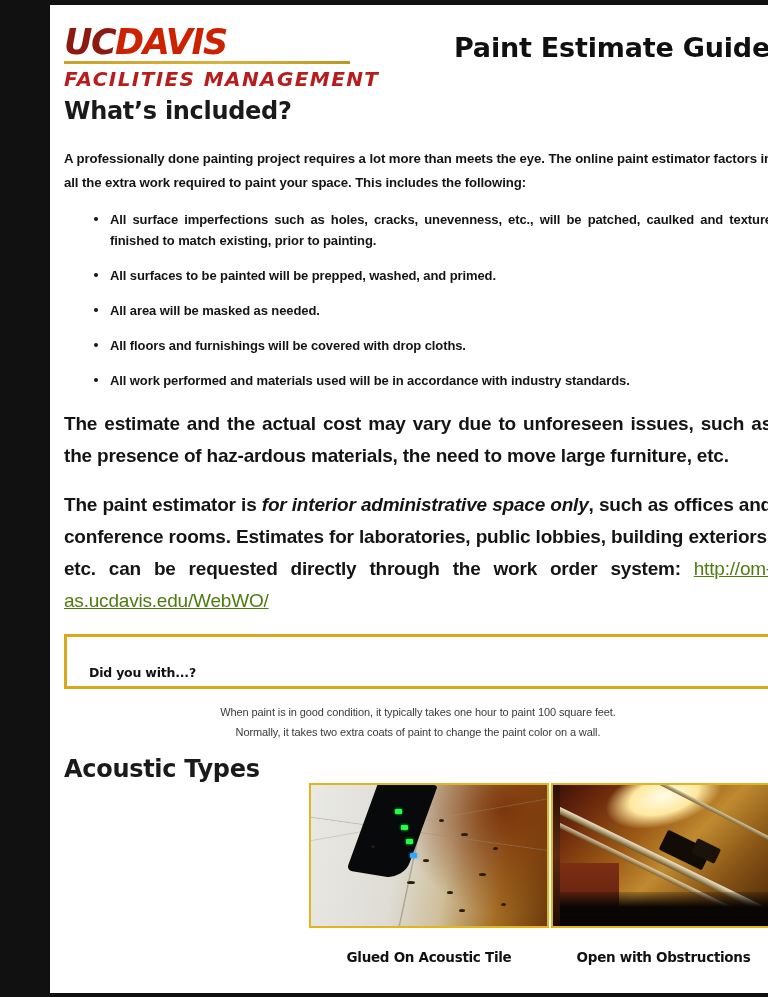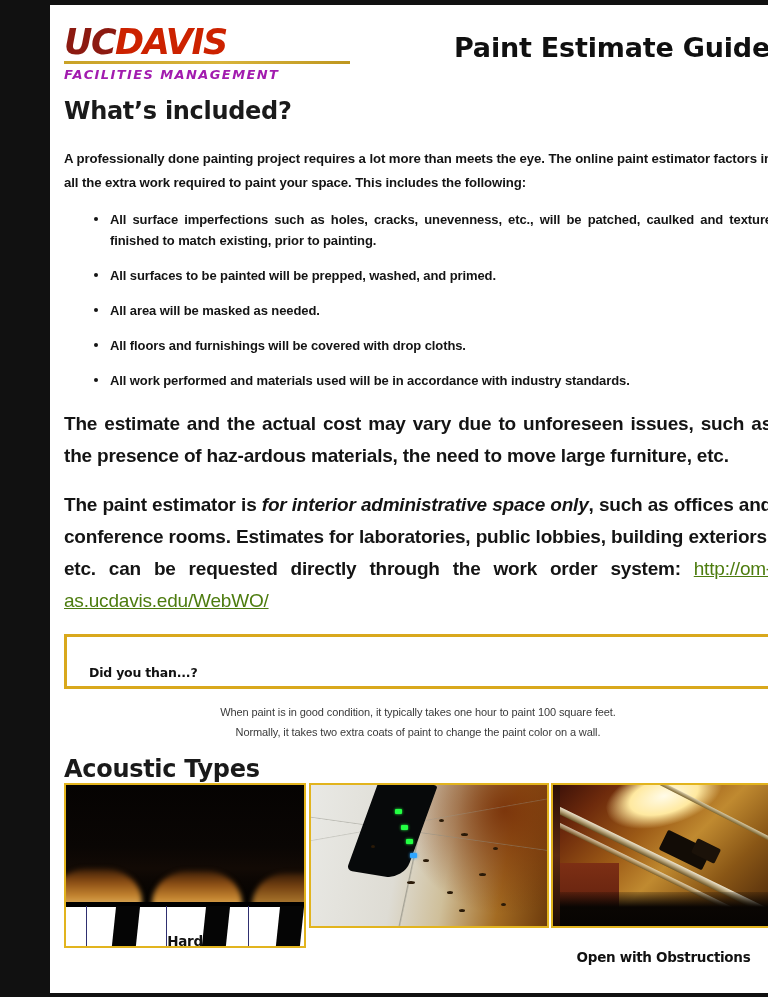--- a/index.html
+++ b/index.html
@@ -55,25 +55,25 @@
   .logo-uc { color: #8C1A11; }
   .logo-davis { color: #CC2200; }
   .logo-rule {
     margin-top: 1px;
     height: 3px;
     width: 286px;
     background: linear-gradient(90deg, #C9A227 0%, #D8B43A 55%, #BE961F 100%);
   }
   .logo-bottom {
     margin-top: 3px;
-    color: #a21caf;
+    color: #b91c1c;
     font-family: "DejaVu Sans", sans-serif;
     font-weight: bold;
     font-style: italic;
-    font-size: 13px;
+    font-size: 20px;
     letter-spacing: 1.4px;
     white-space: nowrap;
   }
   .doc-title {
     position: absolute;
     left: 320px; top: 27px;
     width: 400px;
     text-align: right;
     color: #101010;
     font-family: "DejaVu Sans", sans-serif;
@@ -402,51 +402,33 @@
           <li>All floors and furnishings will be covered with drop cloths.</li>
           <li>All work performed and materials used will be in accordance with industry standards.</li>
         </ul>
 
         <p class="bodylarge">The estimate and the actual cost may vary due to unforeseen issues, such as the presence of haz-ardous materials, the need to move large furniture, etc.</p>
 
         <p class="bodylarge"><span>The paint estimator is </span><em>for interior administrative space only</em><span>, such as offices and conference rooms. Estimates for laboratories, public lobbies, building exteriors, etc. can be requested directly through the work order system:</span>
           <a class="extlink" href="#">http://om-as.ucdavis.edu/WebWO/</a></p>
 
         <div class="didyouknow">
-          <div class="dyk-label">Did you than...?</div>
+          <div class="dyk-label">Did you with...?</div>
         </div>
 
         <div class="fact-wrap">
           <p class="fact">When paint is in good condition, it typically takes one hour to paint 100 square feet.</p>
           <p class="fact">Normally, it takes two extra coats of paint to change the paint color on a wall.</p>
         </div>
 
         <h2 class="section ceiling">Acoustic Types</h2>
       </div>
 
       <div class="gallery">
 
-        <div class="thumb" id="thumb-hard">
-          <div class="frame">
-            <div class="ph ph-hard">
-              <div class="beam b1"></div>
-              <div class="beam b2"></div>
-              <div class="beam b3"></div>
-              <div class="strip">
-                <div class="kl l1"></div>
-                  <div class="kl l2"></div>
-                  <div class="kl l3"></div>
-                <div class="blk k1"></div>
-                  <div class="blk k2"></div>
-                  <div class="blk k3"></div>
-              </div>
-            </div>
-          </div>
-          <div class="caption">Hard</div>
-        </div>
 
         <div class="thumb" id="thumb-glued">
           <div class="frame">
             <div class="ph ph-glued">
               <div class="tilelines"></div>
               <div class="fixture"></div>
               <div class="led d1"></div>
                 <div class="led d2"></div>
               <div class="led d3"></div>
                 <div class="led d4"></div>
@@ -455,20 +437,21 @@
               <div class="speck" style="left:112px;top:74px;width:6px;height:3px;"></div>
               <div class="speck" style="left:96px;top:96px;width:8px;height:3px;"></div>
               <div class="speck" style="left:136px;top:106px;width:6px;height:3px;"></div>
               <div class="speck" style="left:168px;top:88px;width:7px;height:3px;"></div>
               <div class="speck" style="left:182px;top:62px;width:5px;height:3px;"></div>
               <div class="speck" style="left:60px;top:60px;width:4px;height:3px;"></div>
               <div class="speck" style="left:148px;top:124px;width:6px;height:3px;"></div>
               <div class="speck" style="left:190px;top:118px;width:5px;height:3px;"></div>
             </div>
           </div>
+          <div class="caption">Glued On Acoustic Tile</div>
         </div>
 
         <div class="thumb" id="thumb-open">
           <div class="frame">
             <div class="ph ph-open">
               <div class="glow"></div>
               <div class="pipe"></div>
               <div class="pipe pipe2"></div>
               <div class="pipe3"></div>
               <div class="duct"></div>

